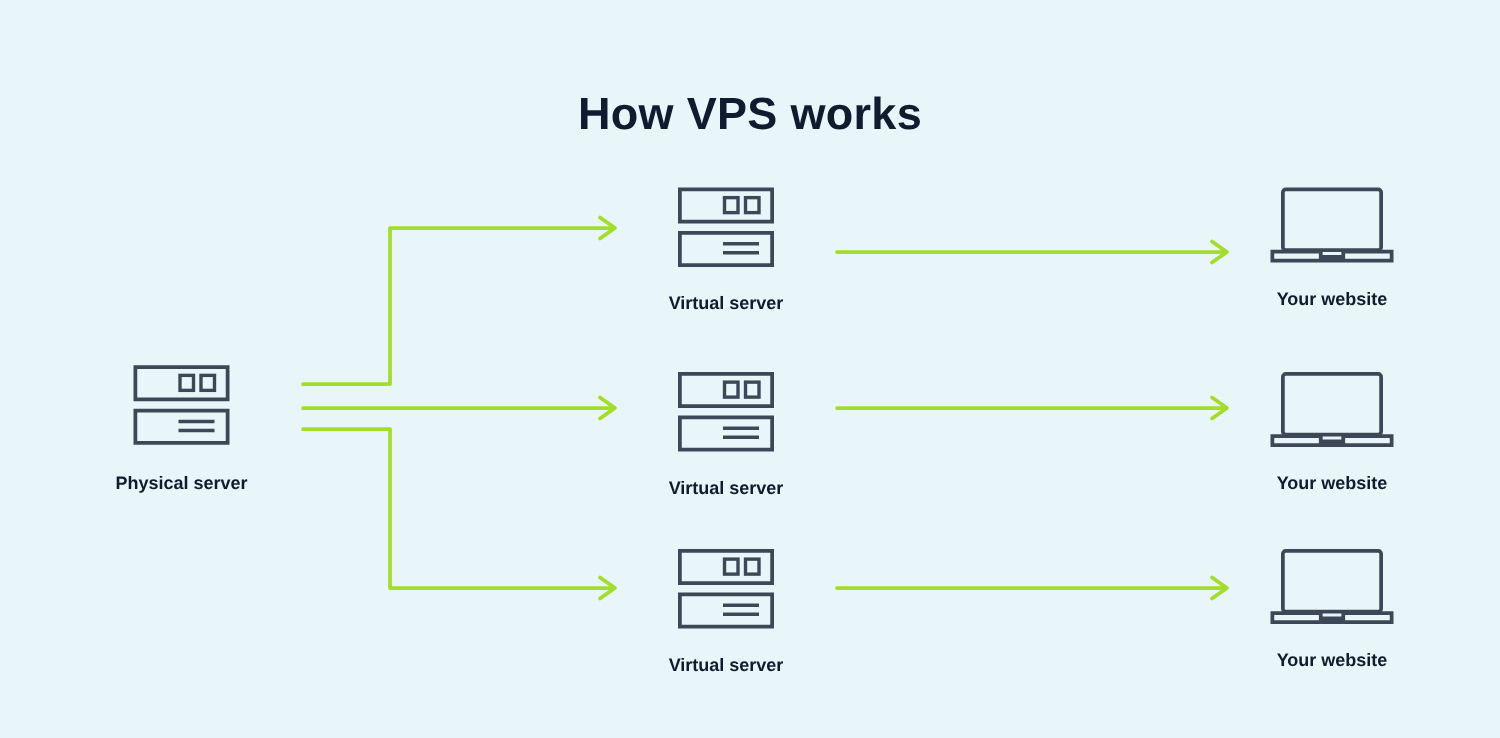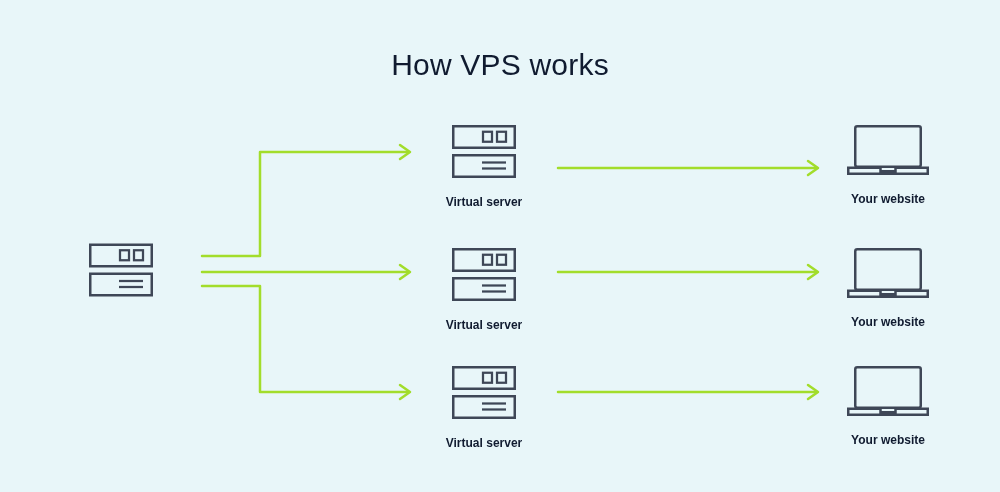--- a/index.html
+++ b/index.html
@@ -12,24 +12,24 @@
   .canvas{
     position:relative;
     width:1000px;height:492px;
     background:var(--bg);
     overflow:hidden;
     font-family:"Liberation Sans",sans-serif;
   }
   .title{
     position:absolute;
     left:0;right:0;top:48px;
-    margin:0;
+    margin:12px;
     text-align:center;
     font-size:30px;
-    font-weight:400;
+    font-weight:700;
     color:var(--ink);
     letter-spacing:0.2px;
   }
   .layer{
     position:absolute;
     left:0;top:0;
   }
   .node-label{
     position:absolute;
     transform:translateX(-50%);
@@ -84,20 +84,21 @@
       <use href="#server-icon" x="89" y="243.5"></use>
       <use href="#server-icon" x="452" y="125"></use>
       <use href="#server-icon" x="452" y="248"></use>
       <use href="#server-icon" x="452" y="366"></use>
       <use href="#laptop-icon" x="847" y="125"></use>
       <use href="#laptop-icon" x="847" y="248"></use>
       <use href="#laptop-icon" x="847" y="366"></use>
     </g>
   </svg>
 
+  <div class="node-label" style="left:121px;top:313px">Physical server</div>
 
   <div class="node-label" style="left:484px;top:193px">Virtual server</div>
   <div class="node-label" style="left:484px;top:316px">Virtual server</div>
   <div class="node-label" style="left:484px;top:434px">Virtual server</div>
 
   <div class="node-label" style="left:888px;top:190px">Your website</div>
   <div class="node-label" style="left:888px;top:313px">Your website</div>
   <div class="node-label" style="left:888px;top:431px">Your website</div>
 
 </div>

